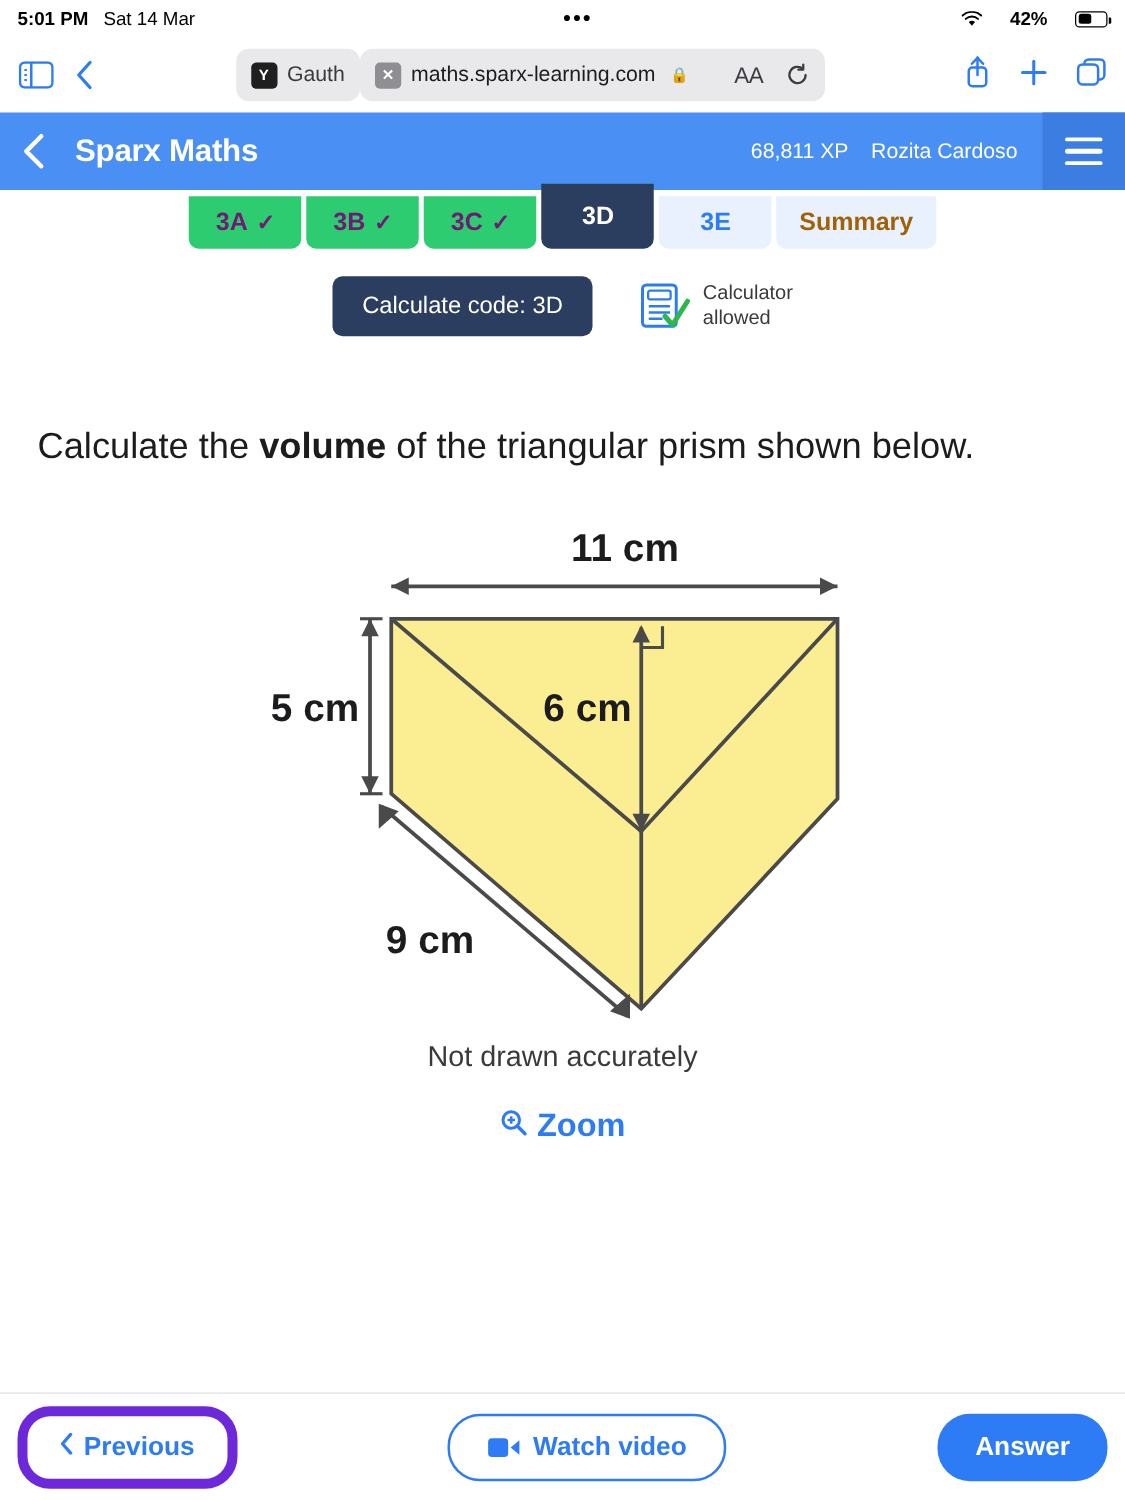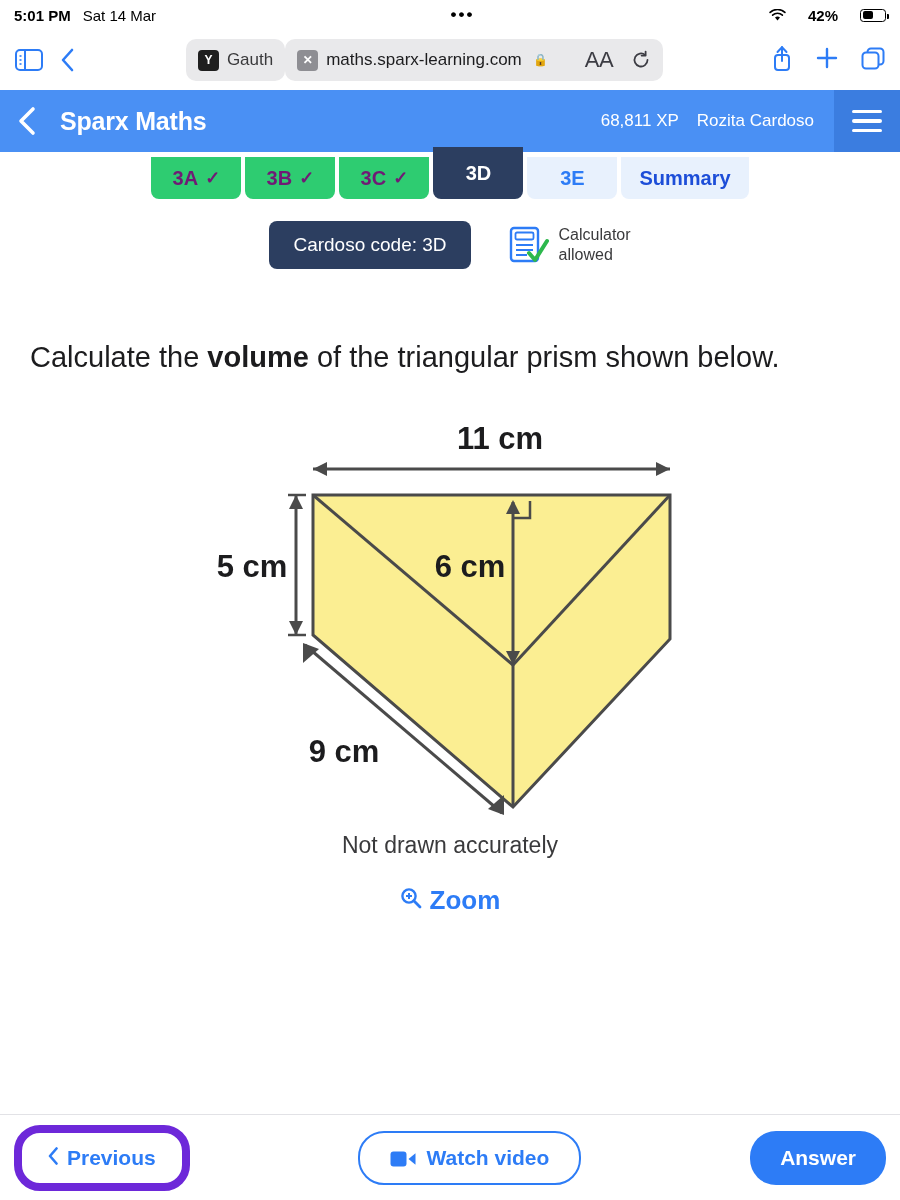--- a/index.html
+++ b/index.html
@@ -75,21 +75,21 @@
   .tab.active { background: #e9e9eb; flex: 0 0 auto; min-width: 345px; justify-content: center; color: #1c1c1e; }
   .favicon {
     width: 21px; height: 21px; border-radius: 4px;
     display: flex; align-items: center; justify-content: center;
     font-size: 12px; font-weight: 700; color: #fff; flex: none;
   }
   .fav-y { background: #1f1f1f; }
   .fav-x { background: #8e8e93; }
   .fav-filo { background: #ffffff; color: #3b5bdb; font-size: 9px; font-weight: 800; border: 1px solid #d8d8dc; }
   .lock-ic { font-size: 12px; color: #6c6c70; margin-left: 4px; }
-  .aa { font-size: 22px; color: #3c3c43; font-weight: 500; letter-spacing: -0.5px; margin-left: 28px;}
+  .aa { font-size: 18px; color: #3c3c43; font-weight: 500; letter-spacing: -0.5px; margin-left: 28px;}
   .reload { color: #3c3c43; margin-left: 10px; display:flex; }
   .bb-right { display: flex; align-items: center; gap: 22px; color: #2d7cf6; }
 
   
   .appheader {
     height: 62px;
     background: #4a90f4;
     display: flex;
     align-items: center;
     padding: 0 0 0 18px;
@@ -120,21 +120,21 @@
     height: 42px;
     border-radius: 0 0 8px 8px;
     display: flex; align-items: center; justify-content: center; gap: 7px;
     font-size: 20px; font-weight: 700;
     padding: 0 16px;
     min-width: 90px;
   }
   .ttab.done { background: #2ecc71; color: #701a75; }
   .ttab.current { background: #2c3e60; color: #fff; height: 52px; border-radius: 0 0 8px 8px;}
   .ttab.todo { background: #e8f1fd; color: #2d7cf6; }
-  .ttab.summary { background: #e8f1fd; color: #1d4ed8; padding: 0 18px; }
+  .ttab.summary { background: #e8f1fd; color: #a16207; padding: 0 18px; }
   .check { font-size: 18px; font-weight: 700; }
 
   
   .bookrow {
     display: flex; align-items: center; justify-content: center;
     gap: 36px; margin-top: 22px;
   }
   .bookcode {
     background: #2c3e60; color: #fff;
     font-size: 19px; padding: 13px 24px; border-radius: 8px;
@@ -305,21 +305,21 @@
   </div>
   <div class="ttab todo">
     <span>3E</span>
   </div>
   <div class="ttab summary">
     <span>Summary</span>
   </div>
 </div>
 
 <div class="bookrow">
-  <div class="bookcode">Cardoso code: 3D</div>
+  <div class="bookcode">Calculate code: 3D</div>
   <div class="calc">
     <span class="calc-ic">
       <svg width="42" height="42" viewBox="0 0 42 42">
         <rect x="4" y="4" width="27" height="33" rx="3" stroke="#2d7cf6" stroke-width="2.4" fill="#fff"></rect>
         <rect x="8.5" y="8.5" width="18" height="7" rx="1.5" stroke="#2d7cf6" stroke-width="1.8" fill="#fff"></rect>
         <line x1="9" y1="21" x2="26" y2="21" stroke="#2d7cf6" stroke-width="2"></line>
         <line x1="9" y1="26" x2="26" y2="26" stroke="#2d7cf6" stroke-width="2"></line>
         <line x1="9" y1="31" x2="20" y2="31" stroke="#2d7cf6" stroke-width="2"></line>
         <polyline points="22,29 28,36 40,17" stroke="#2db84d" stroke-width="4" fill="none" stroke-linecap="round" stroke-linejoin="round"></polyline>
       </svg>

